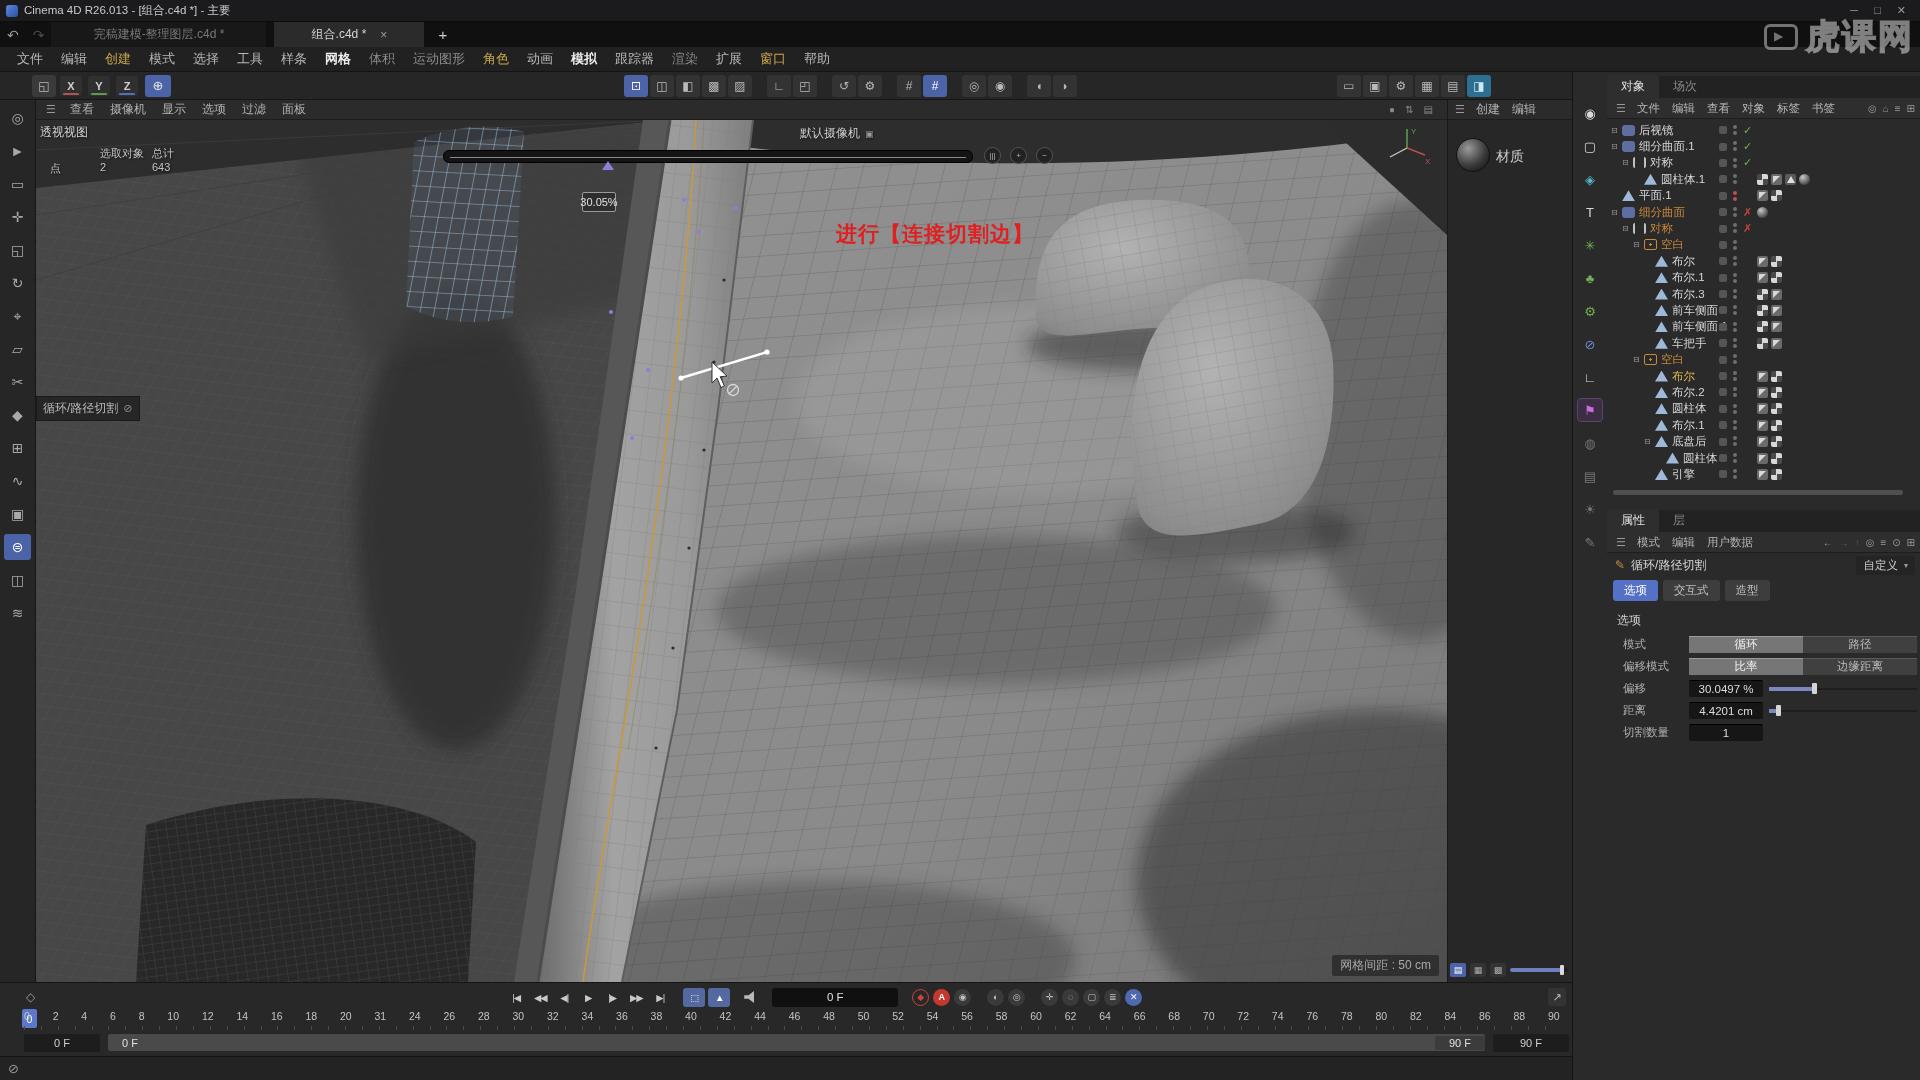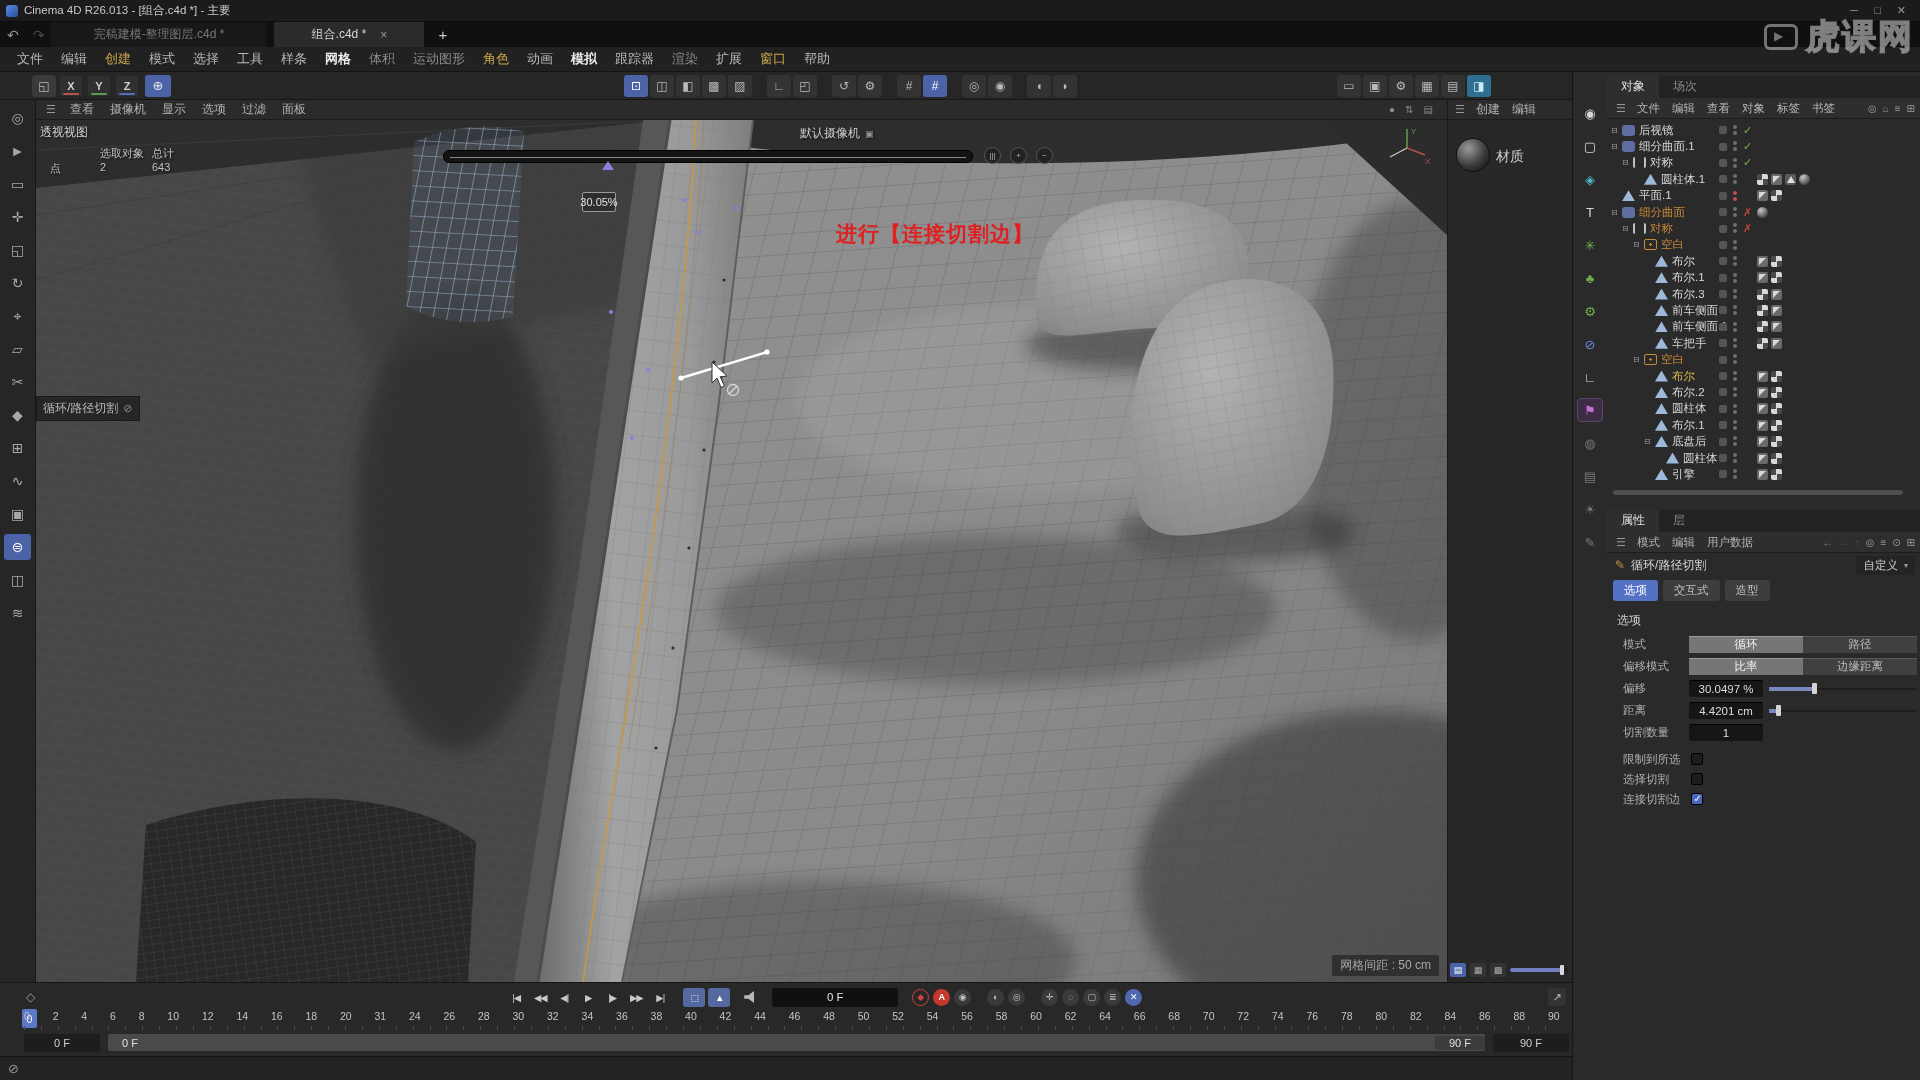--- a/index.html
+++ b/index.html
@@ -921,37 +921,20 @@
           <span class="track"></span>
             <span class="fill" style="width:7px;"></span>
             <span class="knob" style="left:7px;"></span>
         </span>
       </div>
       <div class="arow">
         <span class="albl">切割数量</span>
         <span class="valbox">1</span>
       </div>
       <div style="height:6px"></div>
-      <div>
-
-          <div class="chkrow">
-            <span class="clbl">限制到所选</span>
-            <span class="cb"></span>
-          </div>
-
-          <div class="chkrow">
-            <span class="clbl">选择切割</span>
-            <span class="cb"></span>
-          </div>
-
-          <div class="chkrow">
-            <span class="clbl">连接切割边</span>
-            <span class="cb on"></span>
-          </div>
-        </div>
     </div>
   </div>
 
   <div id="timeline" class="abs">
     <div id="tl-row1">
       <span id="marker">◇</span>
       <span id="transport">
 
       <span class="tbtn">|◀</span>
           <span class="tbtn">◀◀</span>

